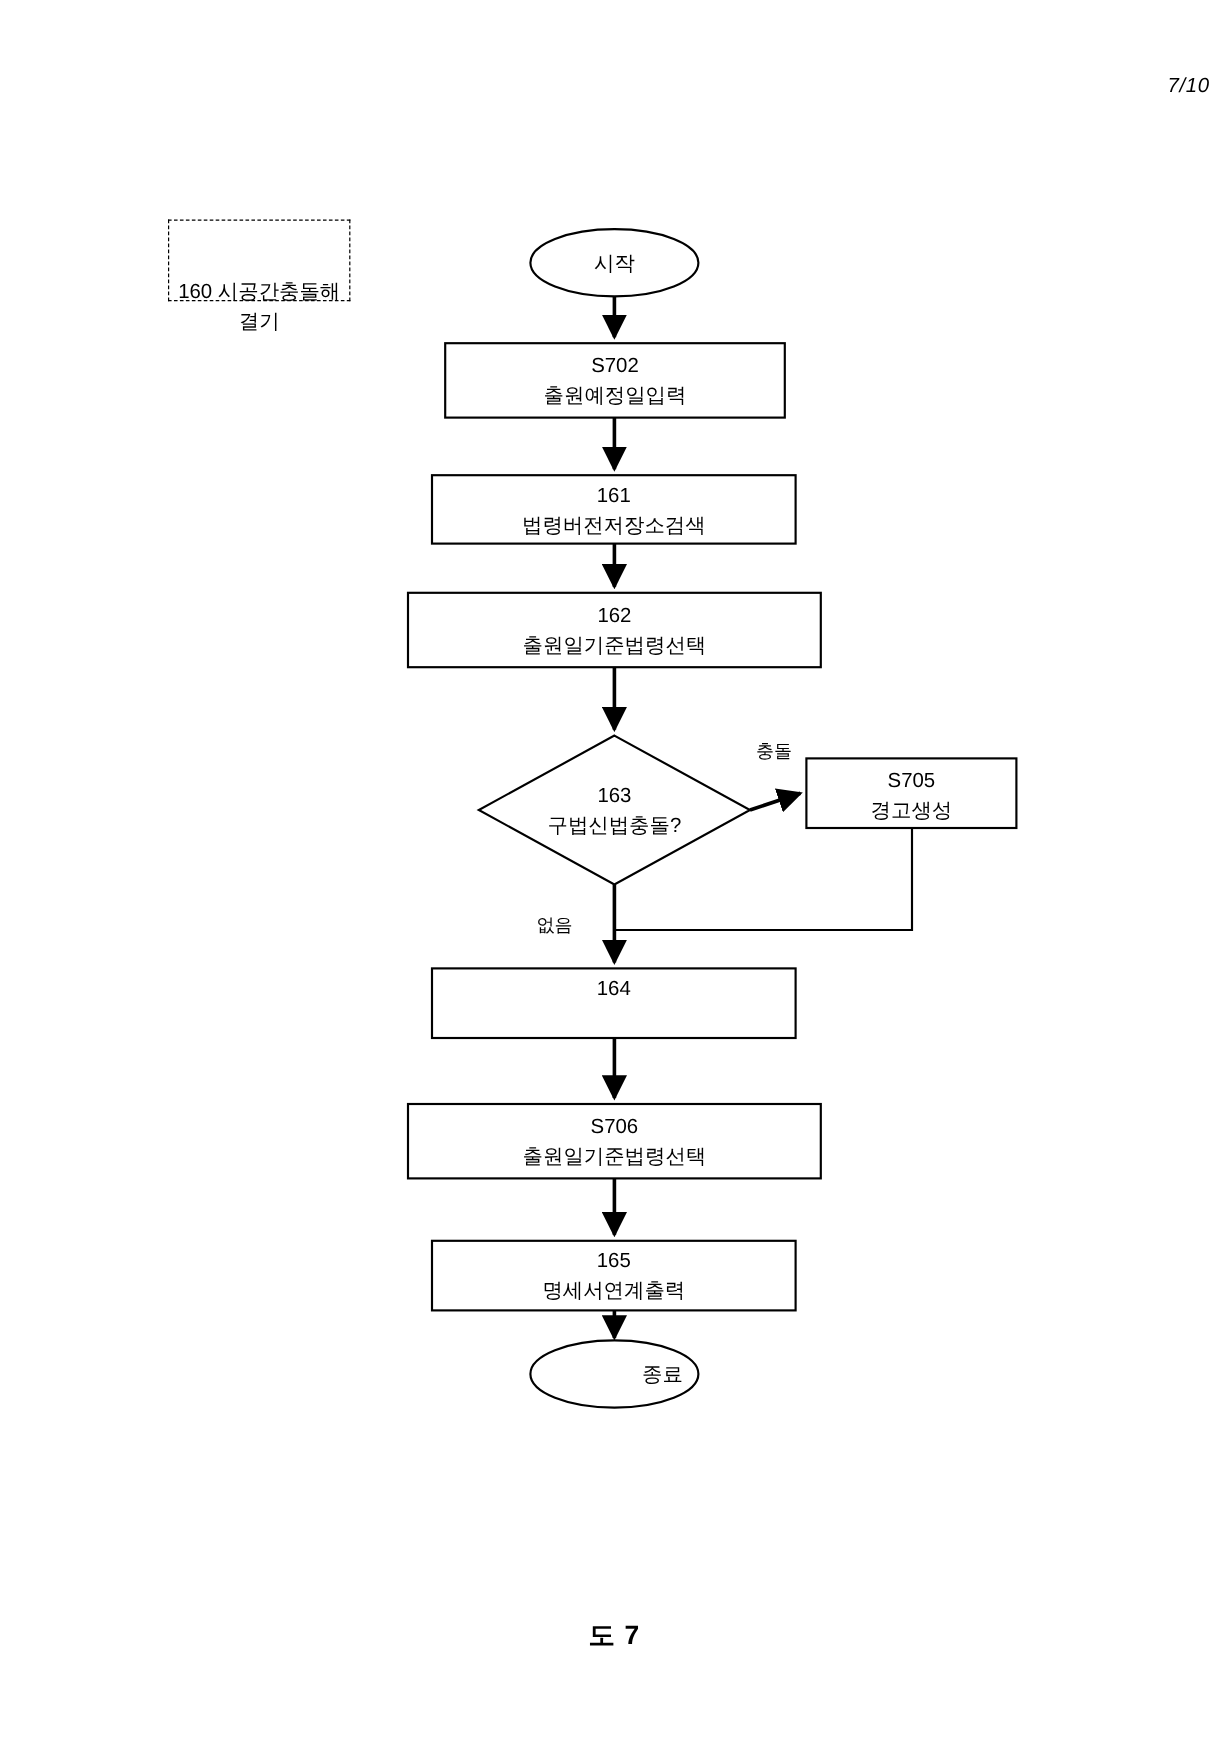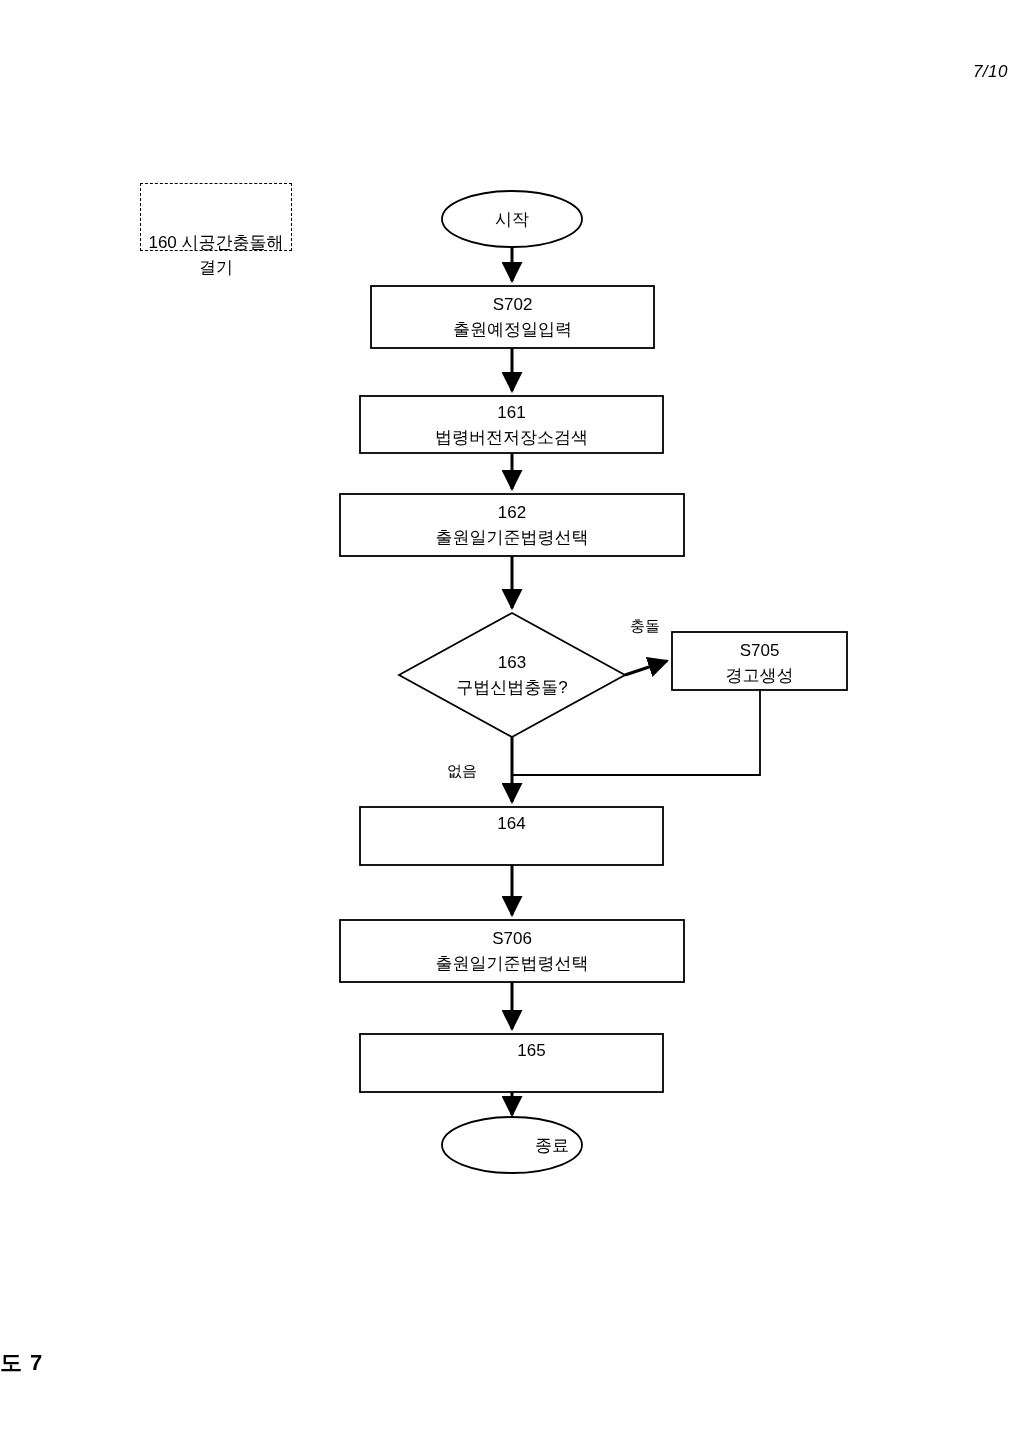--- a/index.html
+++ b/index.html
@@ -23,21 +23,21 @@
     text-align: right;
     font-size: 17px;
     letter-spacing: 0.5px;
     font-style: italic;
   }
   .figure-caption {
     position: absolute;
     top: 1348px;
     left: 0;
     width: 1024px;
-    text-align: left;
+    text-align: center;
     font-size: 22px;
     font-weight: bold;
     letter-spacing: 1px;
   }
   #flow-svg {
     position: absolute;
     top: 0;
     left: 0;
   }
   .node-label {
@@ -158,22 +158,23 @@
 
 <div class="node-label" style="left:360px; top:811px; width:303px;">
   <span class="line1">164</span>
 </div>
 
 <div class="node-label" style="left:340px; top:926px; width:344px;">
   <span class="line1">S706</span>
   <span class="line2">출원일기준법령선택</span>
 </div>
 
-<div class="node-label" style="left:360px; top:1038px; width:303px;padding-left:20px;">
+<div class="node-label" style="left:360px; top:1038px; width:303px;">
   <span class="line1">165</span>
+  <span class="line2">명세서연계출력</span>
 </div>
 
 <div class="node-label" style="left:442px; top:1133px; width:140px;padding-left:40px;">
   <span class="line1">종료</span>
 </div>
 
 <div class="edge-label" style="left:630px; top:617px;">충돌</div>
 <div class="edge-label" style="left:447px; top:762px;text-align:center;">없음</div>
 
 <div class="figure-caption">도 7</div>

